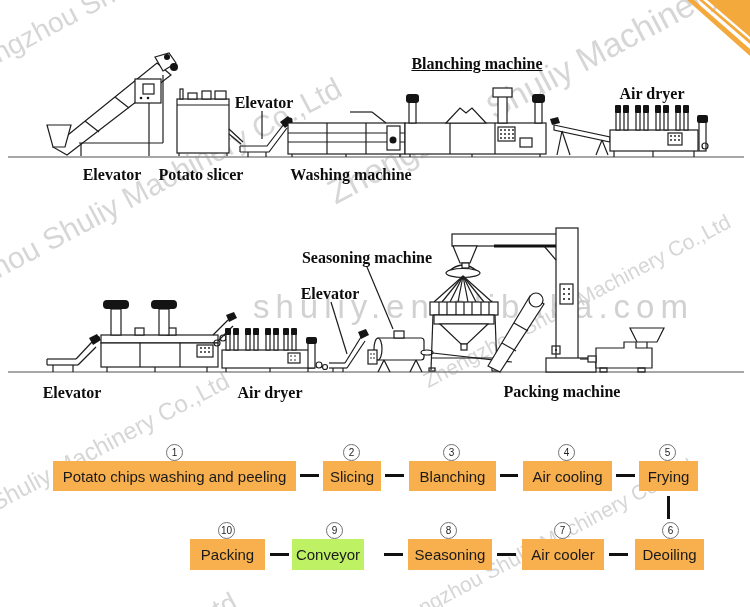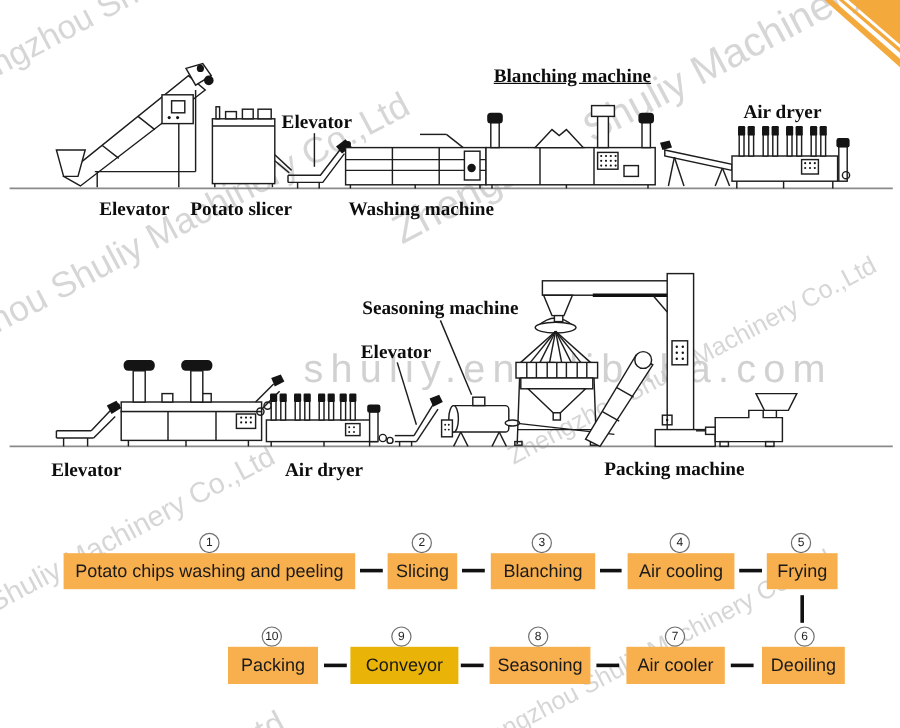--- a/index.html
+++ b/index.html
@@ -393,21 +393,21 @@
   <div class="vconn" style="left:667px;top:496px;height:23px;"></div>
 
   <div class="fnum" style="left:218px;top:522px;">10</div>
   <div class="fnum" style="left:326px;top:522px;">9</div>
   <div class="fnum" style="left:440px;top:522px;">8</div>
   <div class="fnum" style="left:554px;top:522px;">7</div>
   <div class="fnum" style="left:662px;top:522px;">6</div>
 
   <div class="fbox r2" style="left: 190px; top: 539px; width: 75px; background: rgb(248, 175, 77);">Packing</div>
   <div class="hconn" style="left:270px;top:553px;width:19px;"></div>
-  <div class="fbox r2" style="left: 292px; top: 539px; width: 90px; background: #eab308; text-align: center;">Conveyor</div>
+  <div class="fbox r2" style="left: 292px; top: 539px; width: 72px; background: #bef264; text-align: center;">Conveyor</div>
   <div class="hconn" style="left:384px;top:553px;width:19px;"></div>
   <div class="fbox r2" style="left: 408px; top: 539px; width: 84px; background: rgb(248, 175, 77);">Seasoning</div>
   <div class="hconn" style="left:497px;top:553px;width:19px;"></div>
   <div class="fbox r2" style="left: 522px; top: 539px; width: 82px; background: rgb(248, 175, 77);">Air cooler</div>
   <div class="hconn" style="left:609px;top:553px;width:19px;"></div>
   <div class="fbox r2" style="left: 635px; top: 539px; width: 69px; background: rgb(248, 175, 77);">Deoiling</div>
 
 </div>
 
 </body></html>

